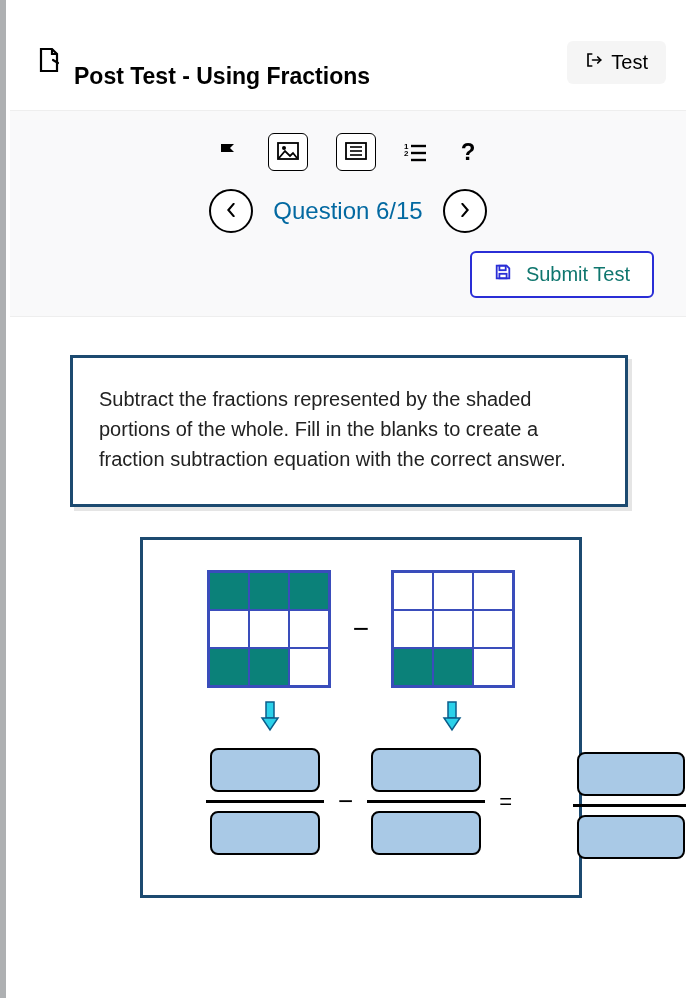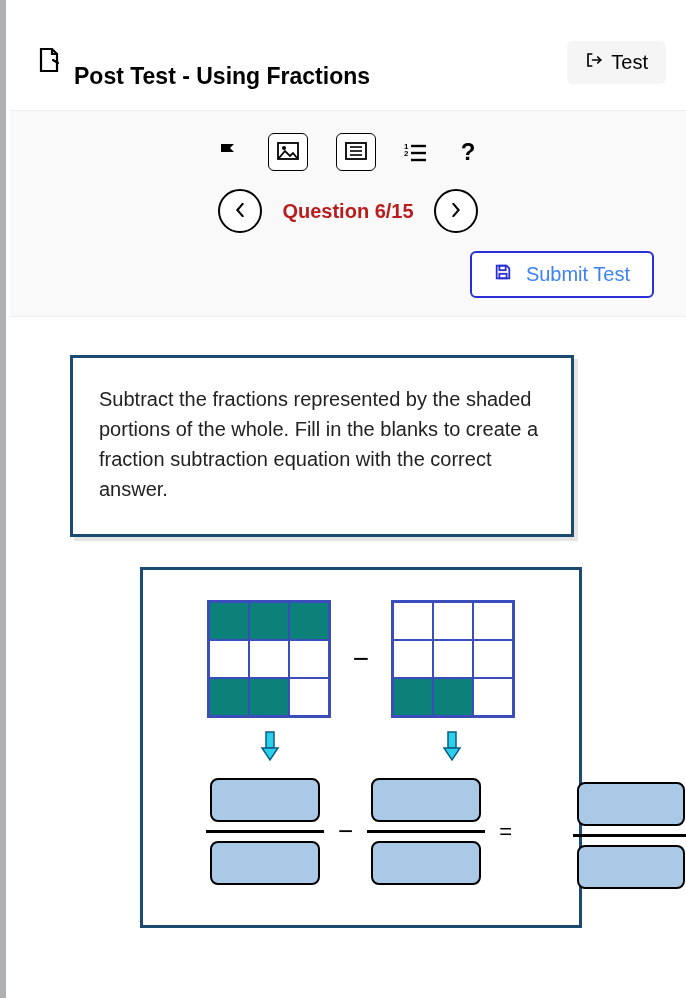--- a/index.html
+++ b/index.html
@@ -17,28 +17,28 @@
   .exit-btn svg { width:18px; height:18px; }
 
   
   .toolbar-region { background:#f9f9fa; border-top:1px solid #eee; border-bottom:1px solid #eee; padding:22px 20px 18px; display:flex; flex-direction:column; align-items:center; gap:18px; margin-top:4px;}
   .tool-row { display:flex; align-items:center; gap:28px; }
   .tool-btn { background:#fff; border:1.5px solid #000; border-radius:6px; width:40px; height:38px; display:flex; align-items:center; justify-content:center; cursor:pointer; }
   .tool-icon-plain { width:24px; height:24px; display:flex; align-items:center; justify-content:center; }
   .question-nav { display:flex; align-items:center; gap:20px; }
   .nav-circle { width:44px; height:44px; border:2px solid #000; border-radius:50%; background:#fff; display:flex; align-items:center; justify-content:center; cursor:pointer; }
   .nav-circle svg { width:14px; height:14px; }
-  .qcount { font-size:20px; font-weight:700; color:#b91c1c; }
+  .qcount { font-size:24px; font-weight:400; color:#0369a1; }
   .submit-row { width:100%; display:flex; justify-content:flex-end; padding-right:12px; }
-  .submit-btn { background:#fff; border:2px solid #2a2ed6; color:#3b82f6; border-radius:6px; padding:10px 22px; font-size:20px; font-weight:500; display:flex; align-items:center; gap:14px; cursor:pointer; font-family:inherit;}
+  .submit-btn { background:#fff; border:2px solid #2a2ed6; color:#0f766e; border-radius:6px; padding:10px 22px; font-size:20px; font-weight:500; display:flex; align-items:center; gap:14px; cursor:pointer; font-family:inherit;}
   .submit-btn svg { width:18px; height:18px; }
 
   
   .content { padding:38px 30px 0 60px; }
-  .instr-box { border:3px solid #1c4a70; background:#fff; padding:26px 26px 30px; width:504px; position:relative; box-shadow: 4px 4px 0 rgba(0,0,0,0.1);}
+  .instr-box { border:3px solid #1c4a70; background:#fff; padding:26px 26px 30px; width:558px; position:relative; box-shadow: 4px 4px 0 rgba(0,0,0,0.1);}
   .instr-text { font-size:20px; line-height:1.5; color:#222; }
 
   
   .problem-outer { margin-top:30px; margin-left:70px; width:442px; border:3px solid #1c4a70; padding:30px 0 40px; display:flex; flex-direction:column; align-items:center; position:relative;}
   .grids-row { display:flex; align-items:center; gap:22px; }
   .grid { border:2px solid #3a4dbb; display:grid; grid-template-columns:repeat(3, 40px); grid-template-rows:repeat(3, 38px); }
   .cell { border:1px solid #3a4dbb; background:#fff; }
   .cell.fill { background:#0b8179; }
   .minus { font-size:28px; font-weight:400; color:#000; }
 

